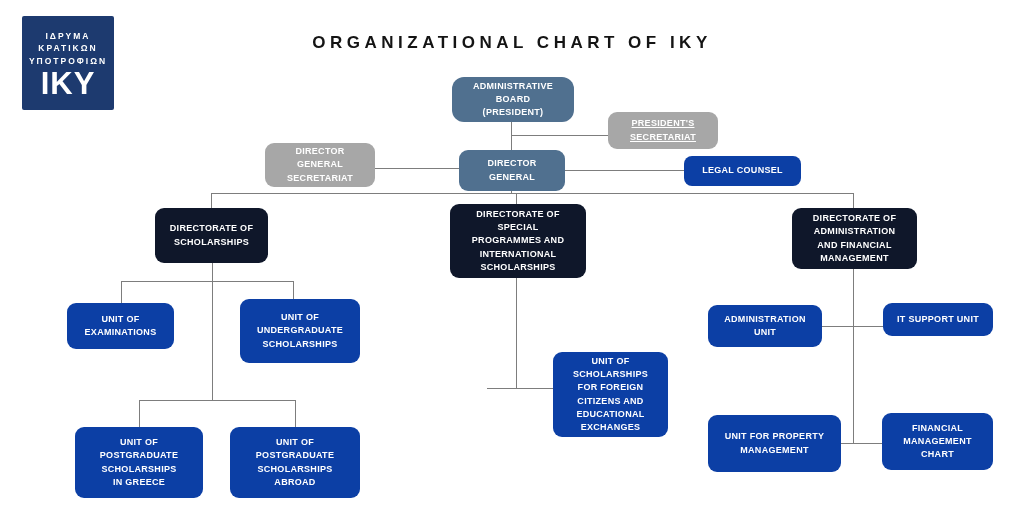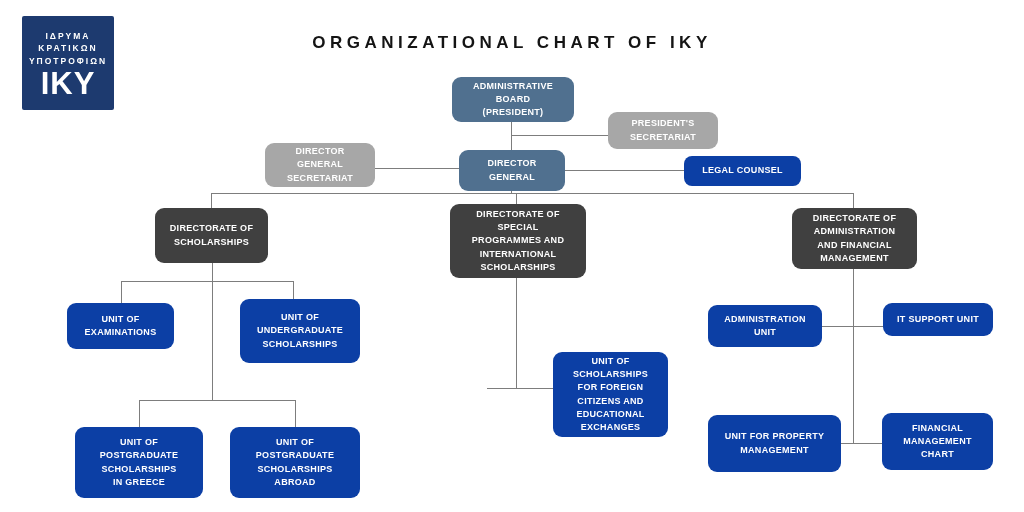--- a/index.html
+++ b/index.html
@@ -8,21 +8,21 @@
     font-family:"Liberation Sans","DejaVu Sans",sans-serif;overflow:hidden;
   }
   .node{
     position:absolute;display:flex;align-items:center;justify-content:center;
     border-radius:9px;color:#ffffff;font-weight:bold;text-align:center;
     font-size:9px;line-height:1.45;letter-spacing:.3px;white-space:pre-line;
     padding:2px 4px;box-sizing:border-box;z-index:2;
   }
   .slate{background:#50708f;}
   .gray{background:#a7a7a7;}
-  .teal{background:#404040;}
+  .teal{background:#0f172a;}
   .blue{background:#0c3fa5;}
   .line{position:absolute;background:#7d7d7d;z-index:1;}
   #title{
     position:absolute;left:0;top:33px;width:1024px;text-align:center;
     font-size:17px;font-weight:bold;letter-spacing:4.5px;color:#141414;
   }
   #logo{
     position:absolute;left:22px;top:16px;width:92px;height:94px;
     background:#1d3a6f;color:#ffffff;border-radius:2px;
     display:flex;flex-direction:column;align-items:center;justify-content:center;
@@ -68,24 +68,24 @@
   <div class="line" style="left:139px;top:400px;width:1px;height:27px;"></div>
   <div class="line" style="left:295px;top:400px;width:1px;height:27px;"></div>
 
   <div class="line" style="left:516px;top:277px;width:1px;height:112px;"></div>
   <div class="line" style="left:487px;top:388px;width:66px;height:1px;"></div>
 
   <div class="line" style="left:853px;top:268px;width:1px;height:175px;"></div>
   <div class="line" style="left:822px;top:326px;width:61px;height:1px;"></div>
   <div class="line" style="left:823px;top:443px;width:59px;height:1px;"></div>
 
-  <div class="node slate" style="left:452px;top:77px;width:122px;height:45px;">ADMINISTRATIVE
+  <div class="node slate" style="left:452px;top:77px;width:122px;height:45px;border-radius:12px;">ADMINISTRATIVE
 BOARD
 (PRESIDENT)</div>
-  <div class="node gray" style="left:608px;top:112px;width:110px;height:37px;">PRESIDENT'S
+  <div class="node gray" style="left:608px;top:112px;width:110px;height:37px;text-decoration:underline;">PRESIDENT'S
 SECRETARIAT</div>
   <div class="node gray" style="left:265px;top:143px;width:110px;height:44px;">DIRECTOR
 GENERAL
 SECRETARIAT</div>
   <div class="node slate" style="left:459px;top:150px;width:106px;height:41px;">DIRECTOR
 GENERAL</div>
   <div class="node blue" style="left:684px;top:156px;width:117px;height:30px;border-radius:8px;">LEGAL COUNSEL</div>
 
   <div class="node teal" style="left:155px;top:208px;width:113px;height:55px;">DIRECTORATE OF
 SCHOLARSHIPS</div>

